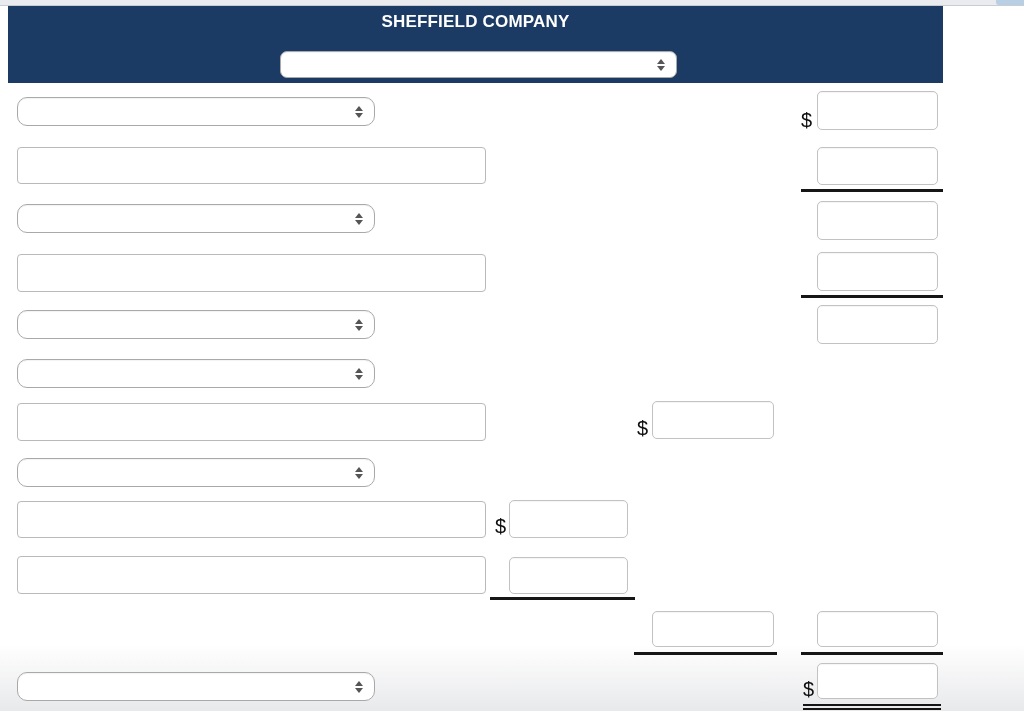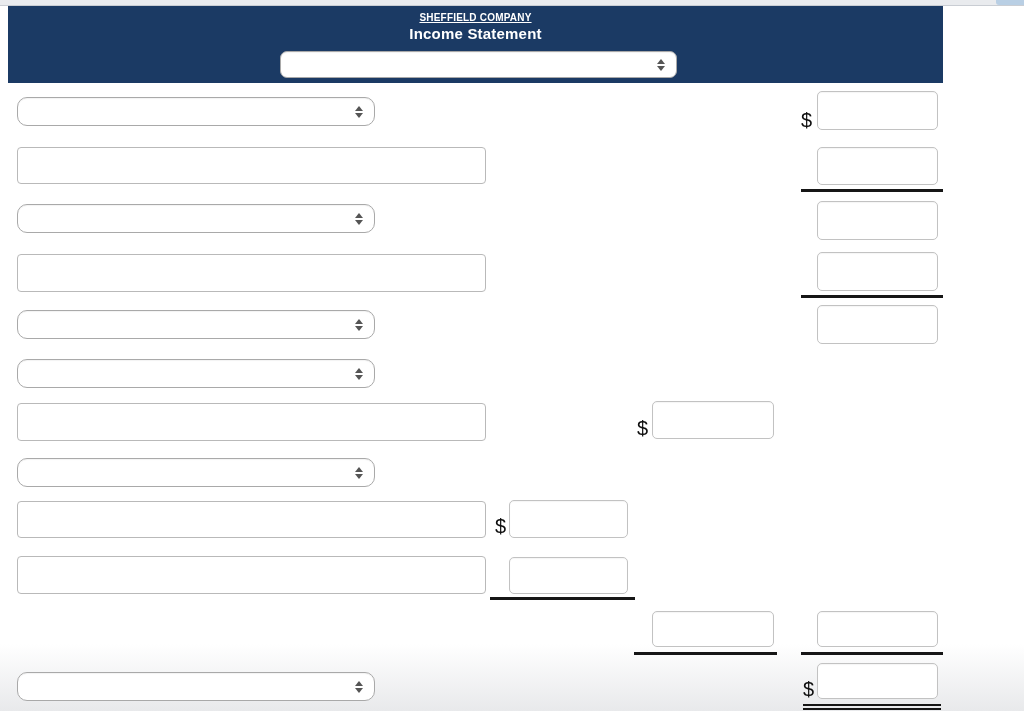--- a/index.html
+++ b/index.html
@@ -16,21 +16,21 @@
   }
   .top-strip-tab {
     position:absolute; left:996px; top:0; width:28px; height:5px;
     background:#b9cfe4; border-radius:0 0 0 3px;
   }
   
   .navy-bar {
     position:absolute; left:8px; top:6px; width:935px; height:77px;
     background:#1b3a64; color:#ffffff; text-align:center;
   }
-  .title-line1 { padding-top:6px; font-size:10px; font-weight:bold; letter-spacing:.2px;text-decoration:underline; }
+  .title-line1 { padding-top:6px; font-size:17px; font-weight:bold; letter-spacing:.2px; }
   .title-line2 { padding-top:2px; font-size:15px; font-weight:bold; letter-spacing:.2px; }
   
   .dropdown {
     position:absolute; background:#ffffff; border:1px solid #a9a9a9;
     border-radius:10px; box-shadow:inset 0 1px 1px rgba(0,0,0,.05);
     cursor:default;
   }
   .dd-arrows {
     position:absolute; right:11px; top:50%; transform:translateY(-50%);
     display:flex; flex-direction:column; align-items:center; gap:2px;
@@ -63,21 +63,20 @@
 </head>
 <body>
 
 <div id="screen">
 
   <div class="top-strip"></div>
   <div class="top-strip-tab"></div>
 
   <div class="navy-bar">
     <div class="title-line1">SHEFFIELD COMPANY</div>
-    <div class="title-line2">Income Statement</div>
     <div class="dropdown" style="left:272px; top:45px; width:397px; height:27px; border-radius:7px;">
       <span class="dd-arrows">
         <span class="tri-up"></span>
           <span class="tri-down"></span>
       </span>
     </div>
   </div>
 
   <div class="bottom-fade"></div>
 

